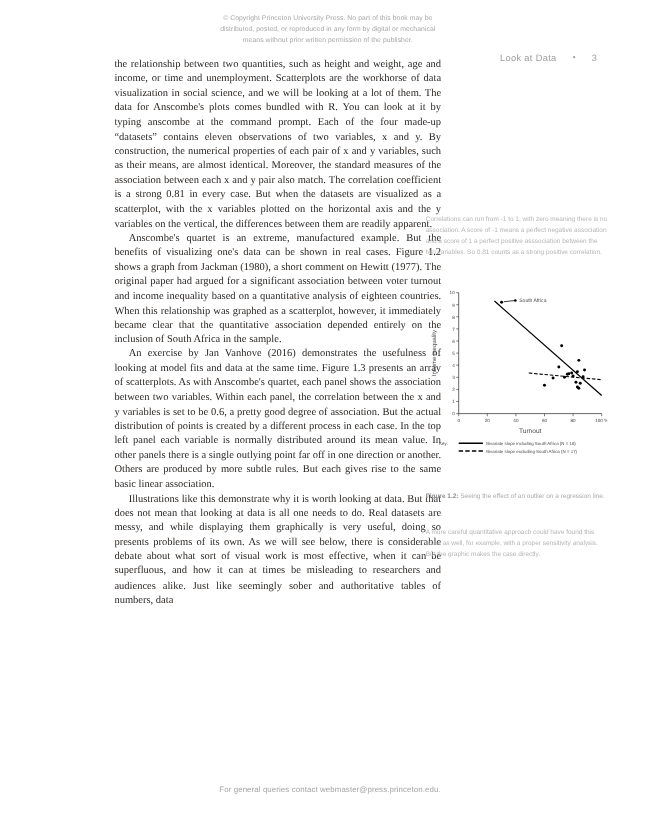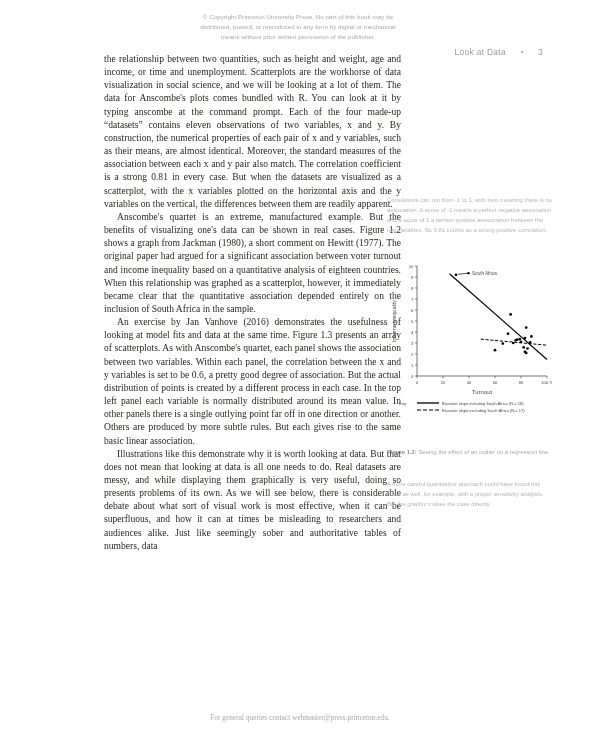--- a/index.html
+++ b/index.html
@@ -96,21 +96,21 @@
     font-weight: bold;
     color: #8f8f8f;
   }
   #margin-note-sensitivity { margin-top: 22px; }
 
   
   #footer {
     position: absolute;
     bottom: 28px; left: 0; width: 600px;
     text-align: center;
-    font-family: Liberation Serif, serif;
+    font-family: Liberation Sans, sans-serif;
     font-size: 7.2px;
     color: #a5a5a5;
     letter-spacing: 0.01em;
   }
 
   svg { display: block; }
   .chart-text {
     font-family: "Liberation Sans", sans-serif;
     fill: #4a4a4a;
   }

